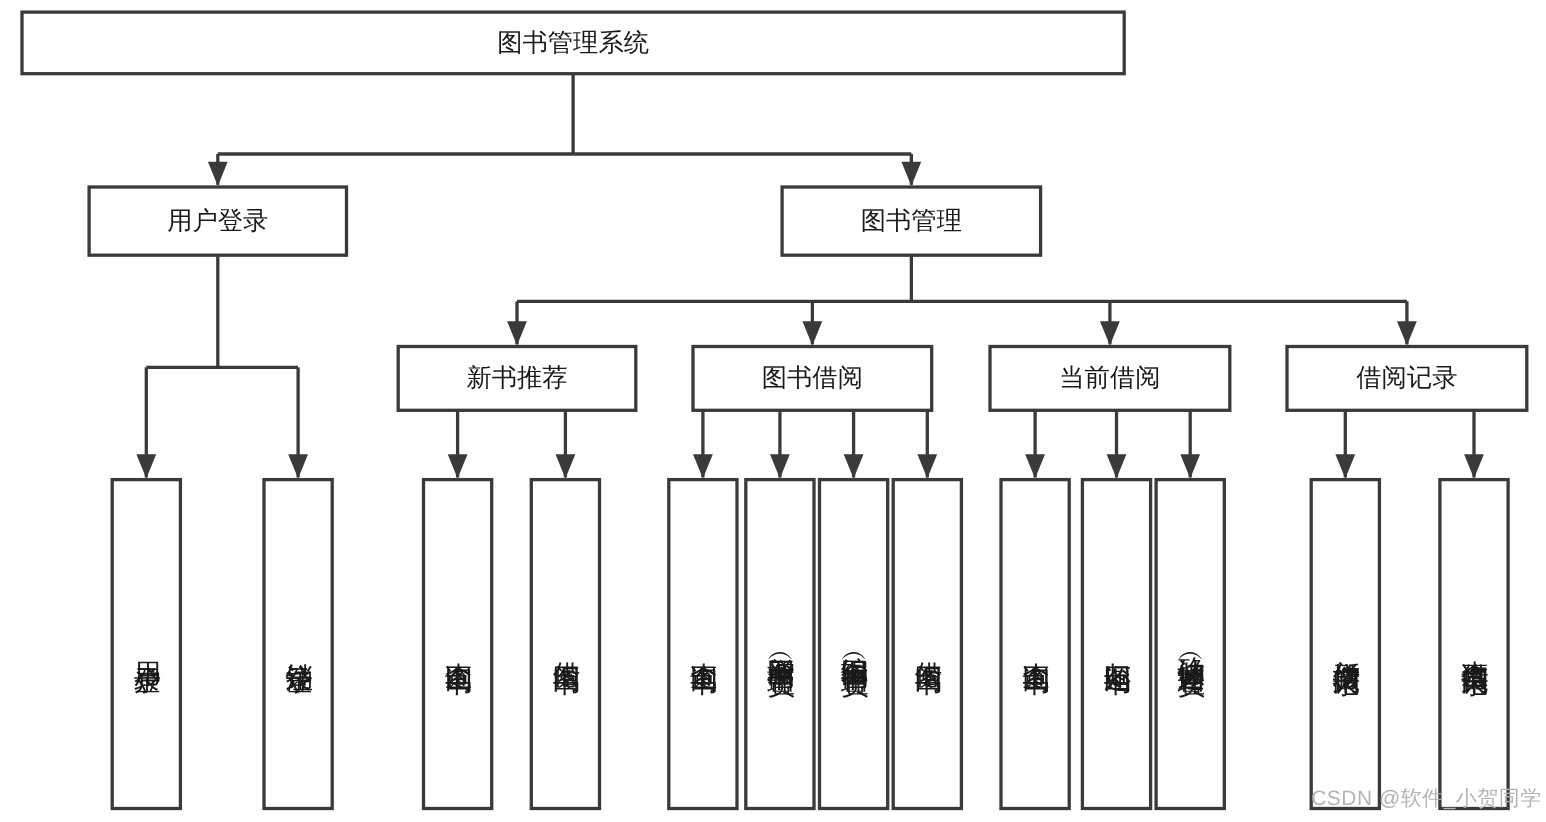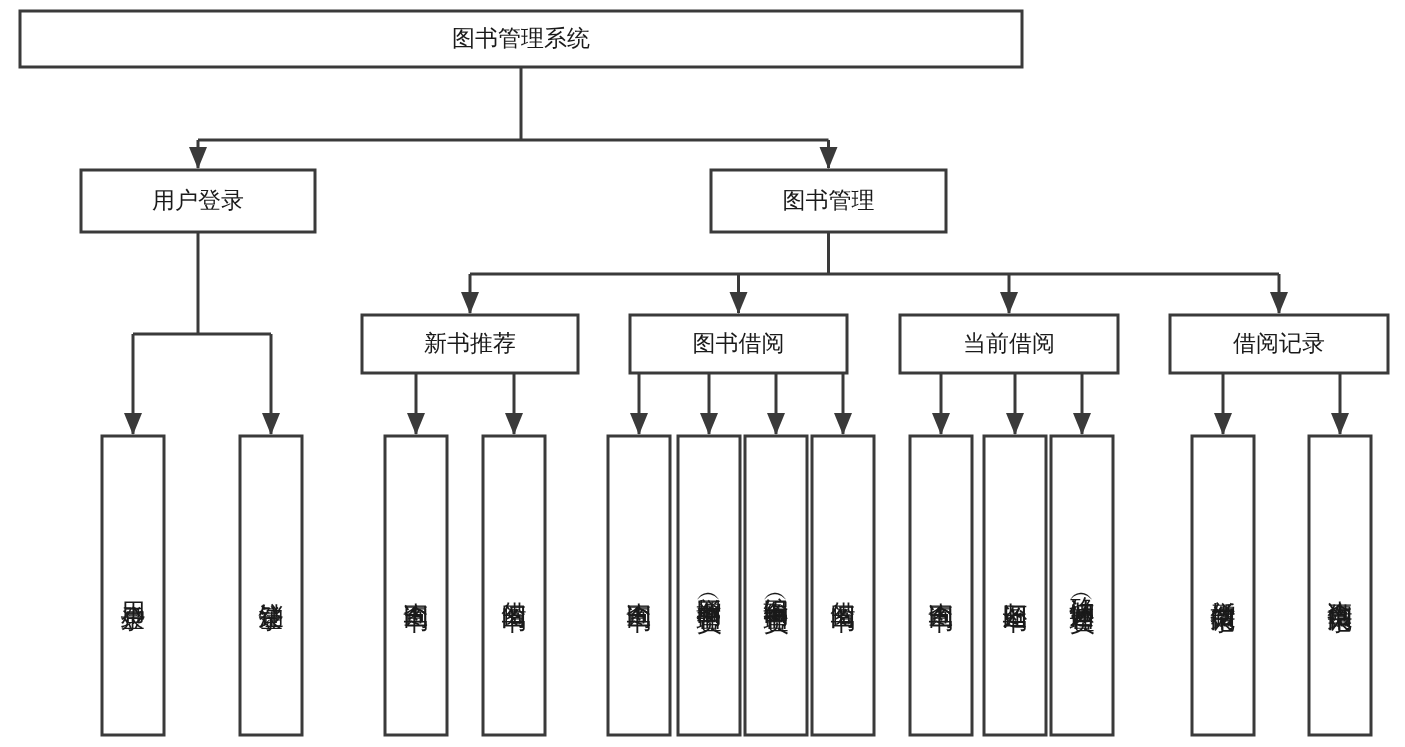--- a/index.html
+++ b/index.html
@@ -175,14 +175,15 @@
       <div class="leaf-label" style="left: 678px; top: 436px; width: 62px; height: 299px;">新增图书（管理员）</div>
       <div class="leaf-label" style="left: 745px; top: 436px; width: 62px; height: 299px;">编辑图书（管理员）</div>
       <div class="leaf-label" style="left: 812px; top: 436px; width: 62px; height: 299px;">借阅图书</div>
       <div class="leaf-label" style="left: 910px; top: 436px; width: 62px; height: 299px;">查询图书</div>
       <div class="leaf-label" style="left: 984px; top: 436px; width: 62px; height: 299px;">归还图书</div>
       <div class="leaf-label" style="left: 1051px; top: 436px; width: 62px; height: 299px;">确认归还（管理员）</div>
       <div class="leaf-label" style="left: 1192px; top: 436px; width: 62px; height: 299px;">新增借阅记录</div>
       <div class="leaf-label" style="left: 1309px; top: 436px; width: 62px; height: 299px;">查询借阅记录</div>
     </div>
 
+  <div class="watermark" style="left: 1192px; top: 713px;">CSDN @软件_小贺同学</div>
 
 </div>
 
 </body></html>

